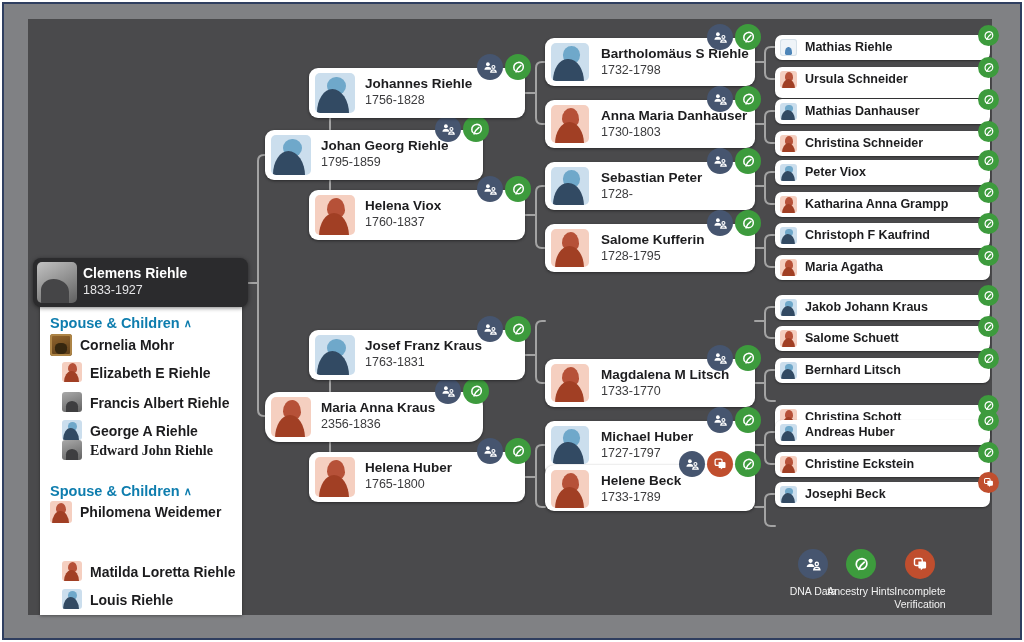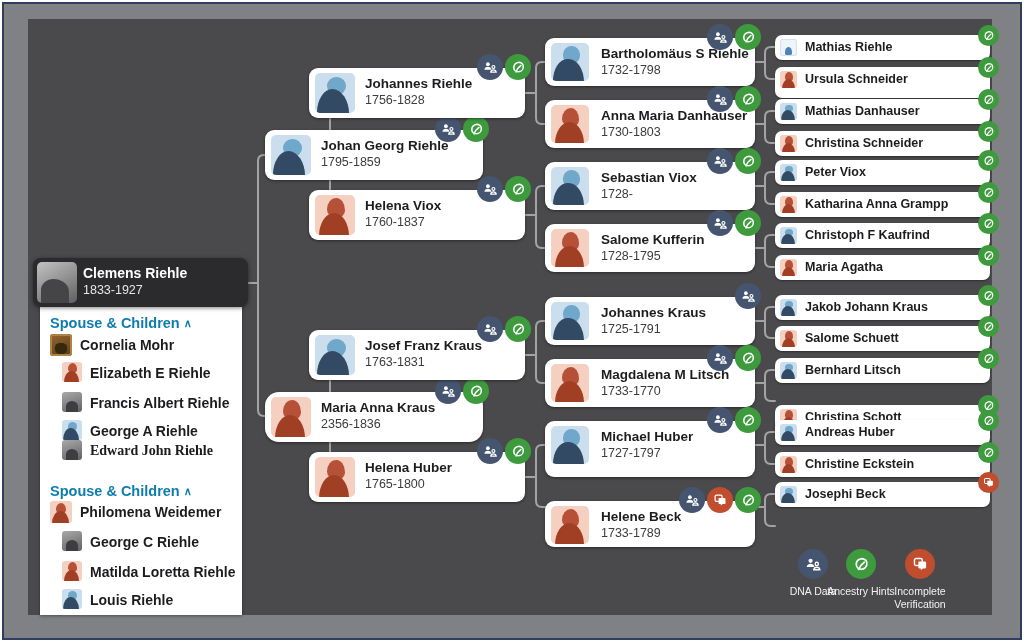--- a/index.html
+++ b/index.html
@@ -89,24 +89,20 @@
       </div>
       <div class="p-row" style="top: 131px; font-family: Liberation Serif, serif;">
         <div class="p-icon av av-photo" style="left: 22px; width: 20px; height: 20px; border-radius: 3px;"></div>
         <div class="p-name" style="left: 50px;">Edward John Riehle</div>
       </div>
       <div class="p-row" style="top: 171px;"><span class="p-header">Spouse &amp; Children</span><span class="p-caret p-header" style="padding-left: 0px;">∧</span></div>
       <div class="p-row" style="top: 192px;">
         <div class="p-icon av av-female" style="left: 10px; width: 22px; height: 22px; border-radius: 3px;"></div>
         <div class="p-name" style="left: 40px;">Philomena Weidemer</div>
       </div>
-      <div class="p-row" style="top: 222px;">
-        <div class="p-icon av av-photo" style="left: 22px; width: 20px; height: 20px; border-radius: 3px;"></div>
-        <div class="p-name" style="left: 50px;">George C Riehle</div>
-      </div>
       <div class="p-row" style="top: 252px;">
         <div class="p-icon av av-female" style="left: 22px; width: 20px; height: 20px; border-radius: 3px;"></div>
         <div class="p-name" style="left: 50px;">Matilda Loretta Riehle</div>
       </div>
       <div class="p-row" style="top: 280px;">
         <div class="p-icon av av-male" style="left: 22px; width: 20px; height: 20px; border-radius: 3px;"></div>
         <div class="p-name" style="left: 50px;">Louis Riehle</div>
       </div>
     </div>
 
@@ -322,21 +318,21 @@
           </g>
           <g fill="none" stroke="#fff" stroke-width="1.7">
             <circle cx="16.5" cy="11.5" r="2.1"></circle>
             <path d="M12.6 19c.3-2 2-3.2 3.9-3.2 2 0 3.7 1.3 4 3.2z"></path>
           </g>
         </svg>
       </span>
     </div>
     <div class="card" style="left: 545px; top: 162px; width: 210px; height: 48px;">
       <div class="av av-male" style="left: 6px; top: 5px; width: 38px; height: 38px;"></div>
-      <div class="nm">Sebastian Viox</div>
+      <div class="nm">Sebastian Peter</div>
       <div class="yr">1728-</div>
       <span class="badge b-hint" style="width: 26px; height: 26px; right: -6px; top: -14px;">
         <svg viewBox="0 0 24 24" fill="none" stroke="#fff" stroke-width="2.2" stroke-linecap="round">
           <path d="M13 4.6c3.6.5 6.2 3 6.2 6.6 0 4-3.2 7.2-7.2 7.2-3.6 0-6.5-2.7-6.5-6.3 0-4.2 3.2-6.9 7.5-7.5z"></path>
           <path d="M8.6 18.6c1.4-4.2 3.8-6.8 7.2-9.3"></path>
         </svg>
       </span>
       <span class="badge b-dna" style="width: 26px; height: 26px; right: 22px; top: -14px;">
         <svg viewBox="0 0 24 24">
           <g fill="#fff">
@@ -366,37 +362,20 @@
             <circle cx="8.5" cy="7.5" r="2.7"></circle>
             <path d="M3.5 15.5c0-2.7 2.3-4.3 5-4.3s5 1.6 5 4.3z"></path>
           </g>
           <g fill="none" stroke="#fff" stroke-width="1.7">
             <circle cx="16.5" cy="11.5" r="2.1"></circle>
             <path d="M12.6 19c.3-2 2-3.2 3.9-3.2 2 0 3.7 1.3 4 3.2z"></path>
           </g>
         </svg>
       </span>
     </div>
-    <div class="card" style="left: 545px; top: 297px; width: 210px; height: 48px;">
-      <div class="av av-male" style="left: 6px; top: 5px; width: 38px; height: 38px;"></div>
-      <div class="nm">Johannes Kraus</div>
-      <div class="yr">1725-1791</div>
-      <span class="badge b-dna" style="width: 26px; height: 26px; right: -6px; top: -14px;">
-        <svg viewBox="0 0 24 24">
-          <g fill="#fff">
-            <circle cx="8.5" cy="7.5" r="2.7"></circle>
-            <path d="M3.5 15.5c0-2.7 2.3-4.3 5-4.3s5 1.6 5 4.3z"></path>
-          </g>
-          <g fill="none" stroke="#fff" stroke-width="1.7">
-            <circle cx="16.5" cy="11.5" r="2.1"></circle>
-            <path d="M12.6 19c.3-2 2-3.2 3.9-3.2 2 0 3.7 1.3 4 3.2z"></path>
-          </g>
-        </svg>
-      </span>
-    </div>
     <div class="card" style="left: 545px; top: 359px; width: 210px; height: 48px;">
       <div class="av av-female" style="left: 6px; top: 5px; width: 38px; height: 38px;"></div>
       <div class="nm">Magdalena M Litsch</div>
       <div class="yr">1733-1770</div>
       <span class="badge b-hint" style="width: 26px; height: 26px; right: -6px; top: -14px;">
         <svg viewBox="0 0 24 24" fill="none" stroke="#fff" stroke-width="2.2" stroke-linecap="round">
           <path d="M13 4.6c3.6.5 6.2 3 6.2 6.6 0 4-3.2 7.2-7.2 7.2-3.6 0-6.5-2.7-6.5-6.3 0-4.2 3.2-6.9 7.5-7.5z"></path>
           <path d="M8.6 18.6c1.4-4.2 3.8-6.8 7.2-9.3"></path>
         </svg>
       </span>
@@ -429,21 +408,21 @@
             <circle cx="8.5" cy="7.5" r="2.7"></circle>
             <path d="M3.5 15.5c0-2.7 2.3-4.3 5-4.3s5 1.6 5 4.3z"></path>
           </g>
           <g fill="none" stroke="#fff" stroke-width="1.7">
             <circle cx="16.5" cy="11.5" r="2.1"></circle>
             <path d="M12.6 19c.3-2 2-3.2 3.9-3.2 2 0 3.7 1.3 4 3.2z"></path>
           </g>
         </svg>
       </span>
     </div>
-    <div class="card" style="left: 545px; top: 501px; width: 210px; height: 46px; text-align: right;">
+    <div class="card" style="left: 545px; top: 465px; width: 210px; height: 46px; text-align: right;">
       <div class="av av-female" style="left: 6px; top: 5px; width: 38px; height: 38px;"></div>
       <div class="nm">Helene Beck</div>
       <div class="yr">1733-1789</div>
       <span class="badge b-hint" style="width: 26px; height: 26px; right: -6px; top: -14px;">
         <svg viewBox="0 0 24 24" fill="none" stroke="#fff" stroke-width="2.2" stroke-linecap="round">
           <path d="M13 4.6c3.6.5 6.2 3 6.2 6.6 0 4-3.2 7.2-7.2 7.2-3.6 0-6.5-2.7-6.5-6.3 0-4.2 3.2-6.9 7.5-7.5z"></path>
           <path d="M8.6 18.6c1.4-4.2 3.8-6.8 7.2-9.3"></path>
         </svg>
       </span>
       <span class="badge b-incomplete" style="width: 26px; height: 26px; right: 22px; top: -14px;">

